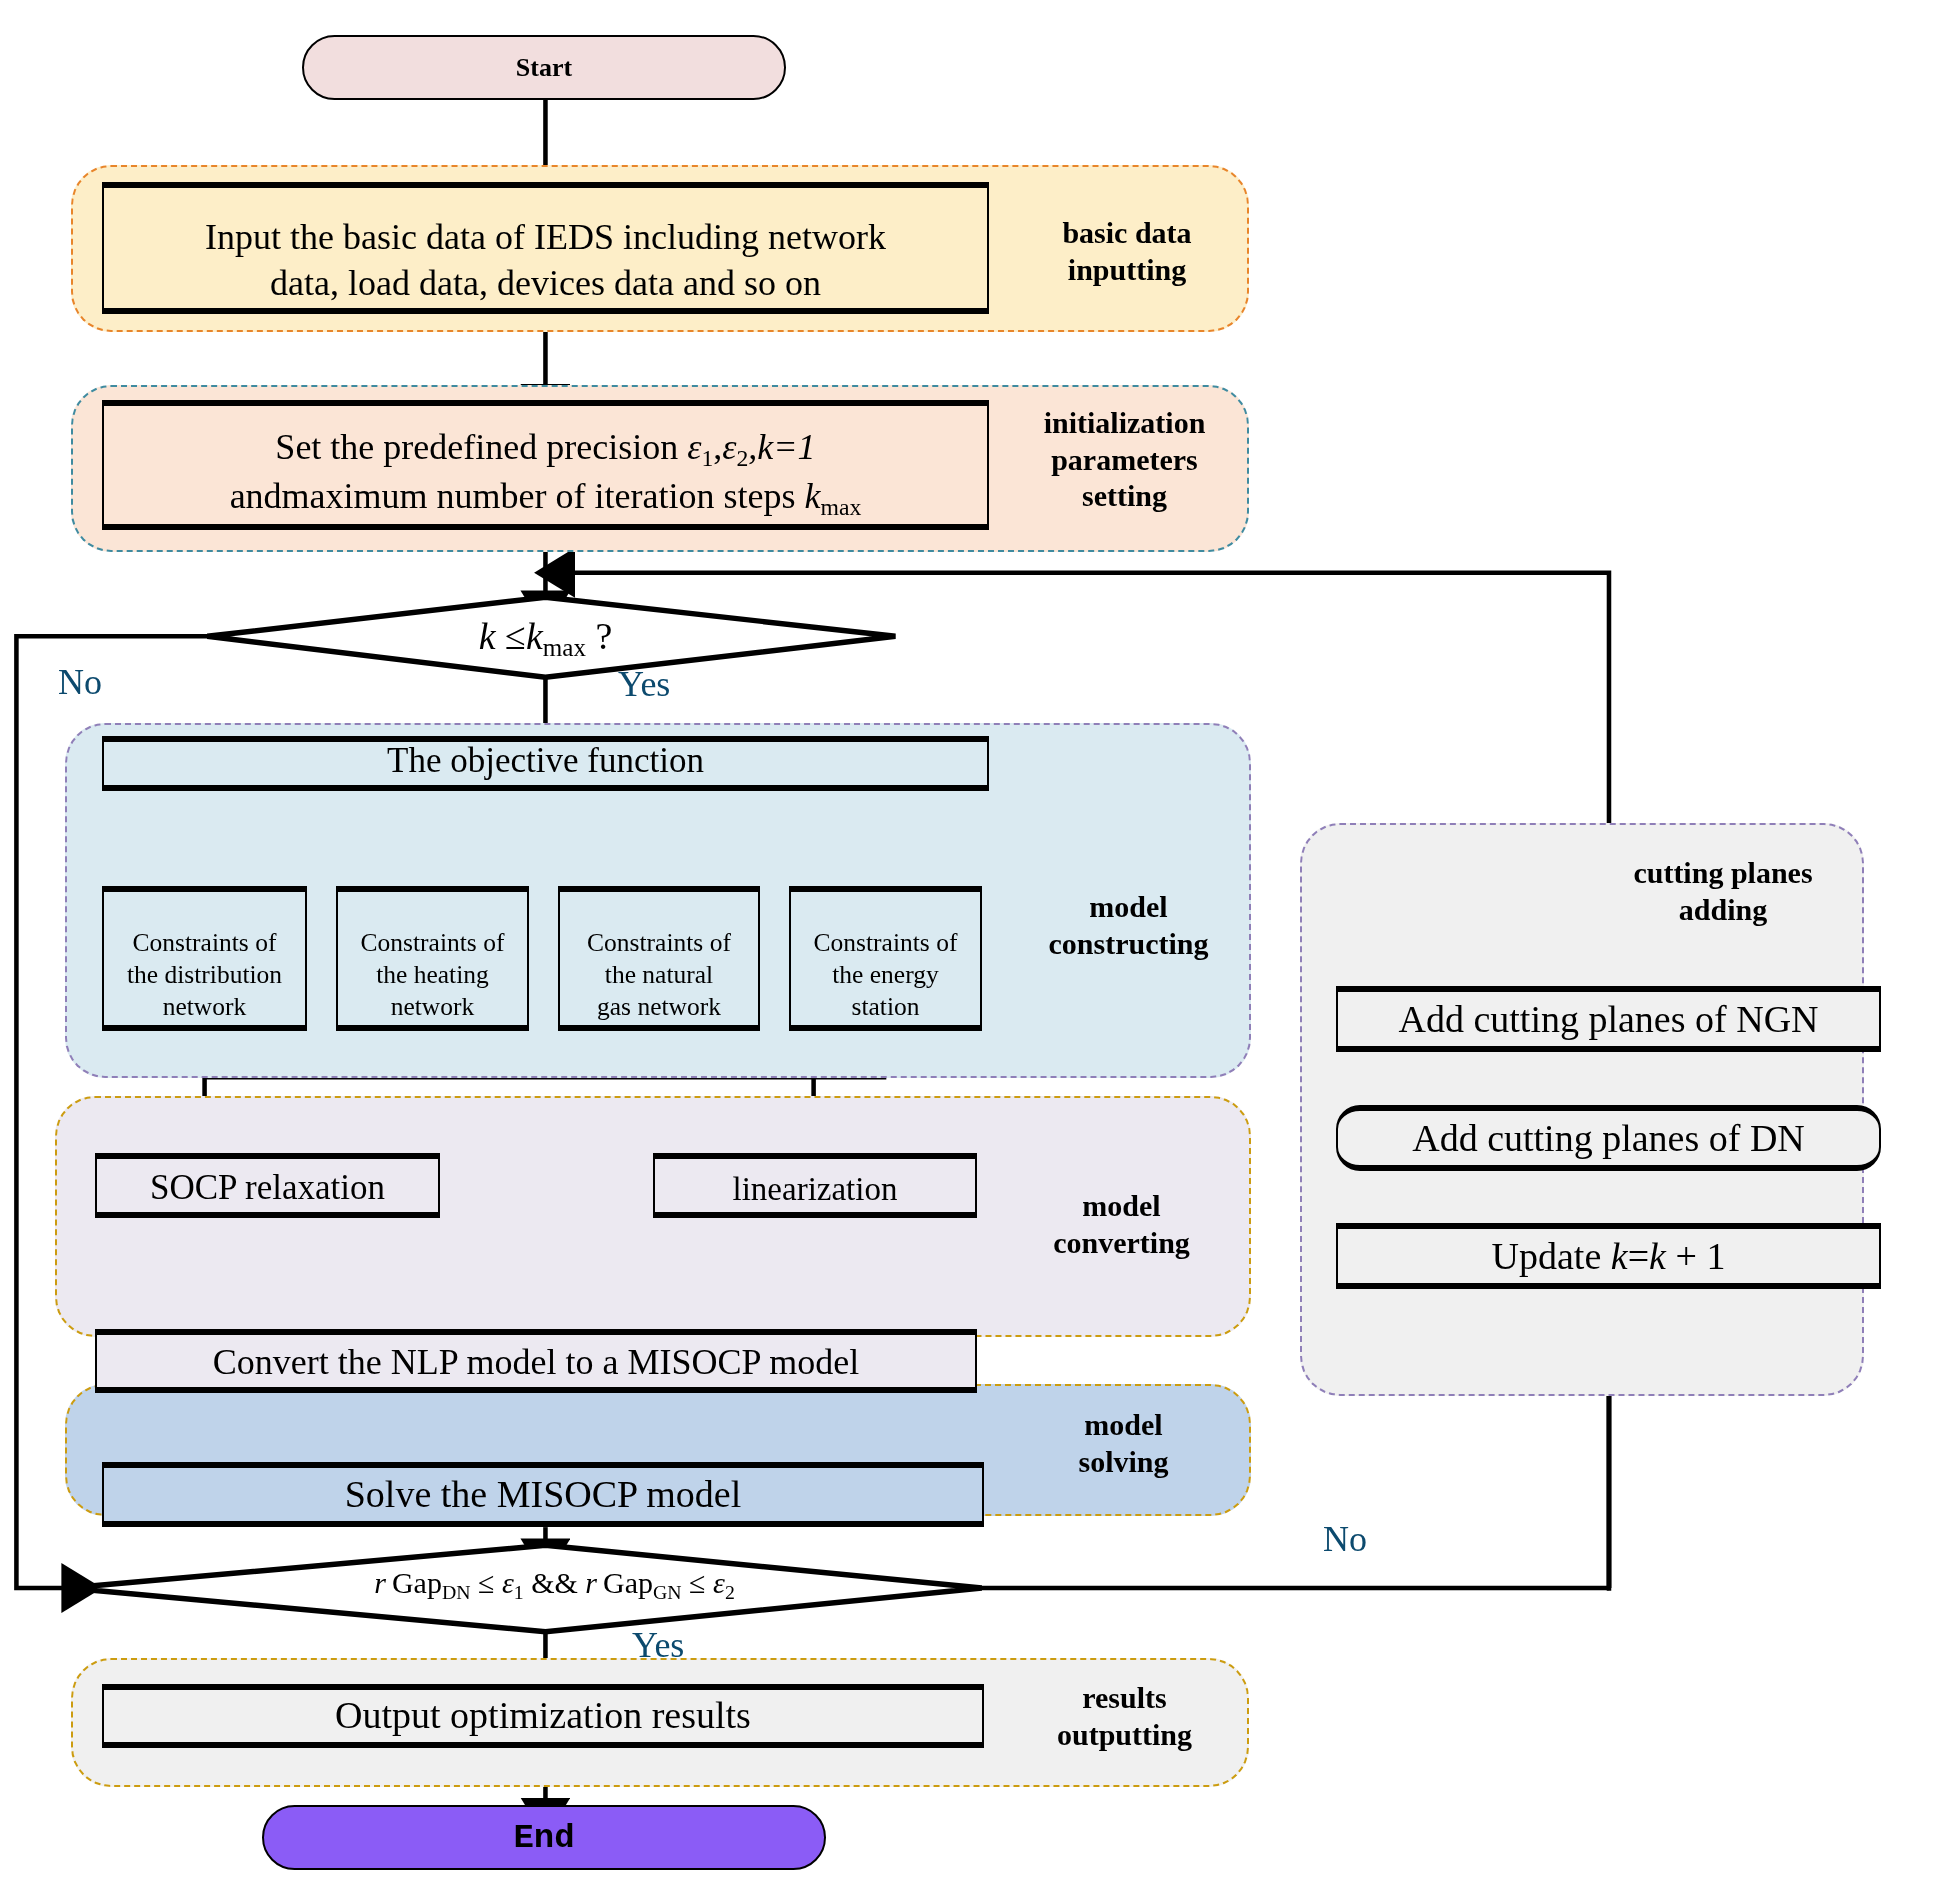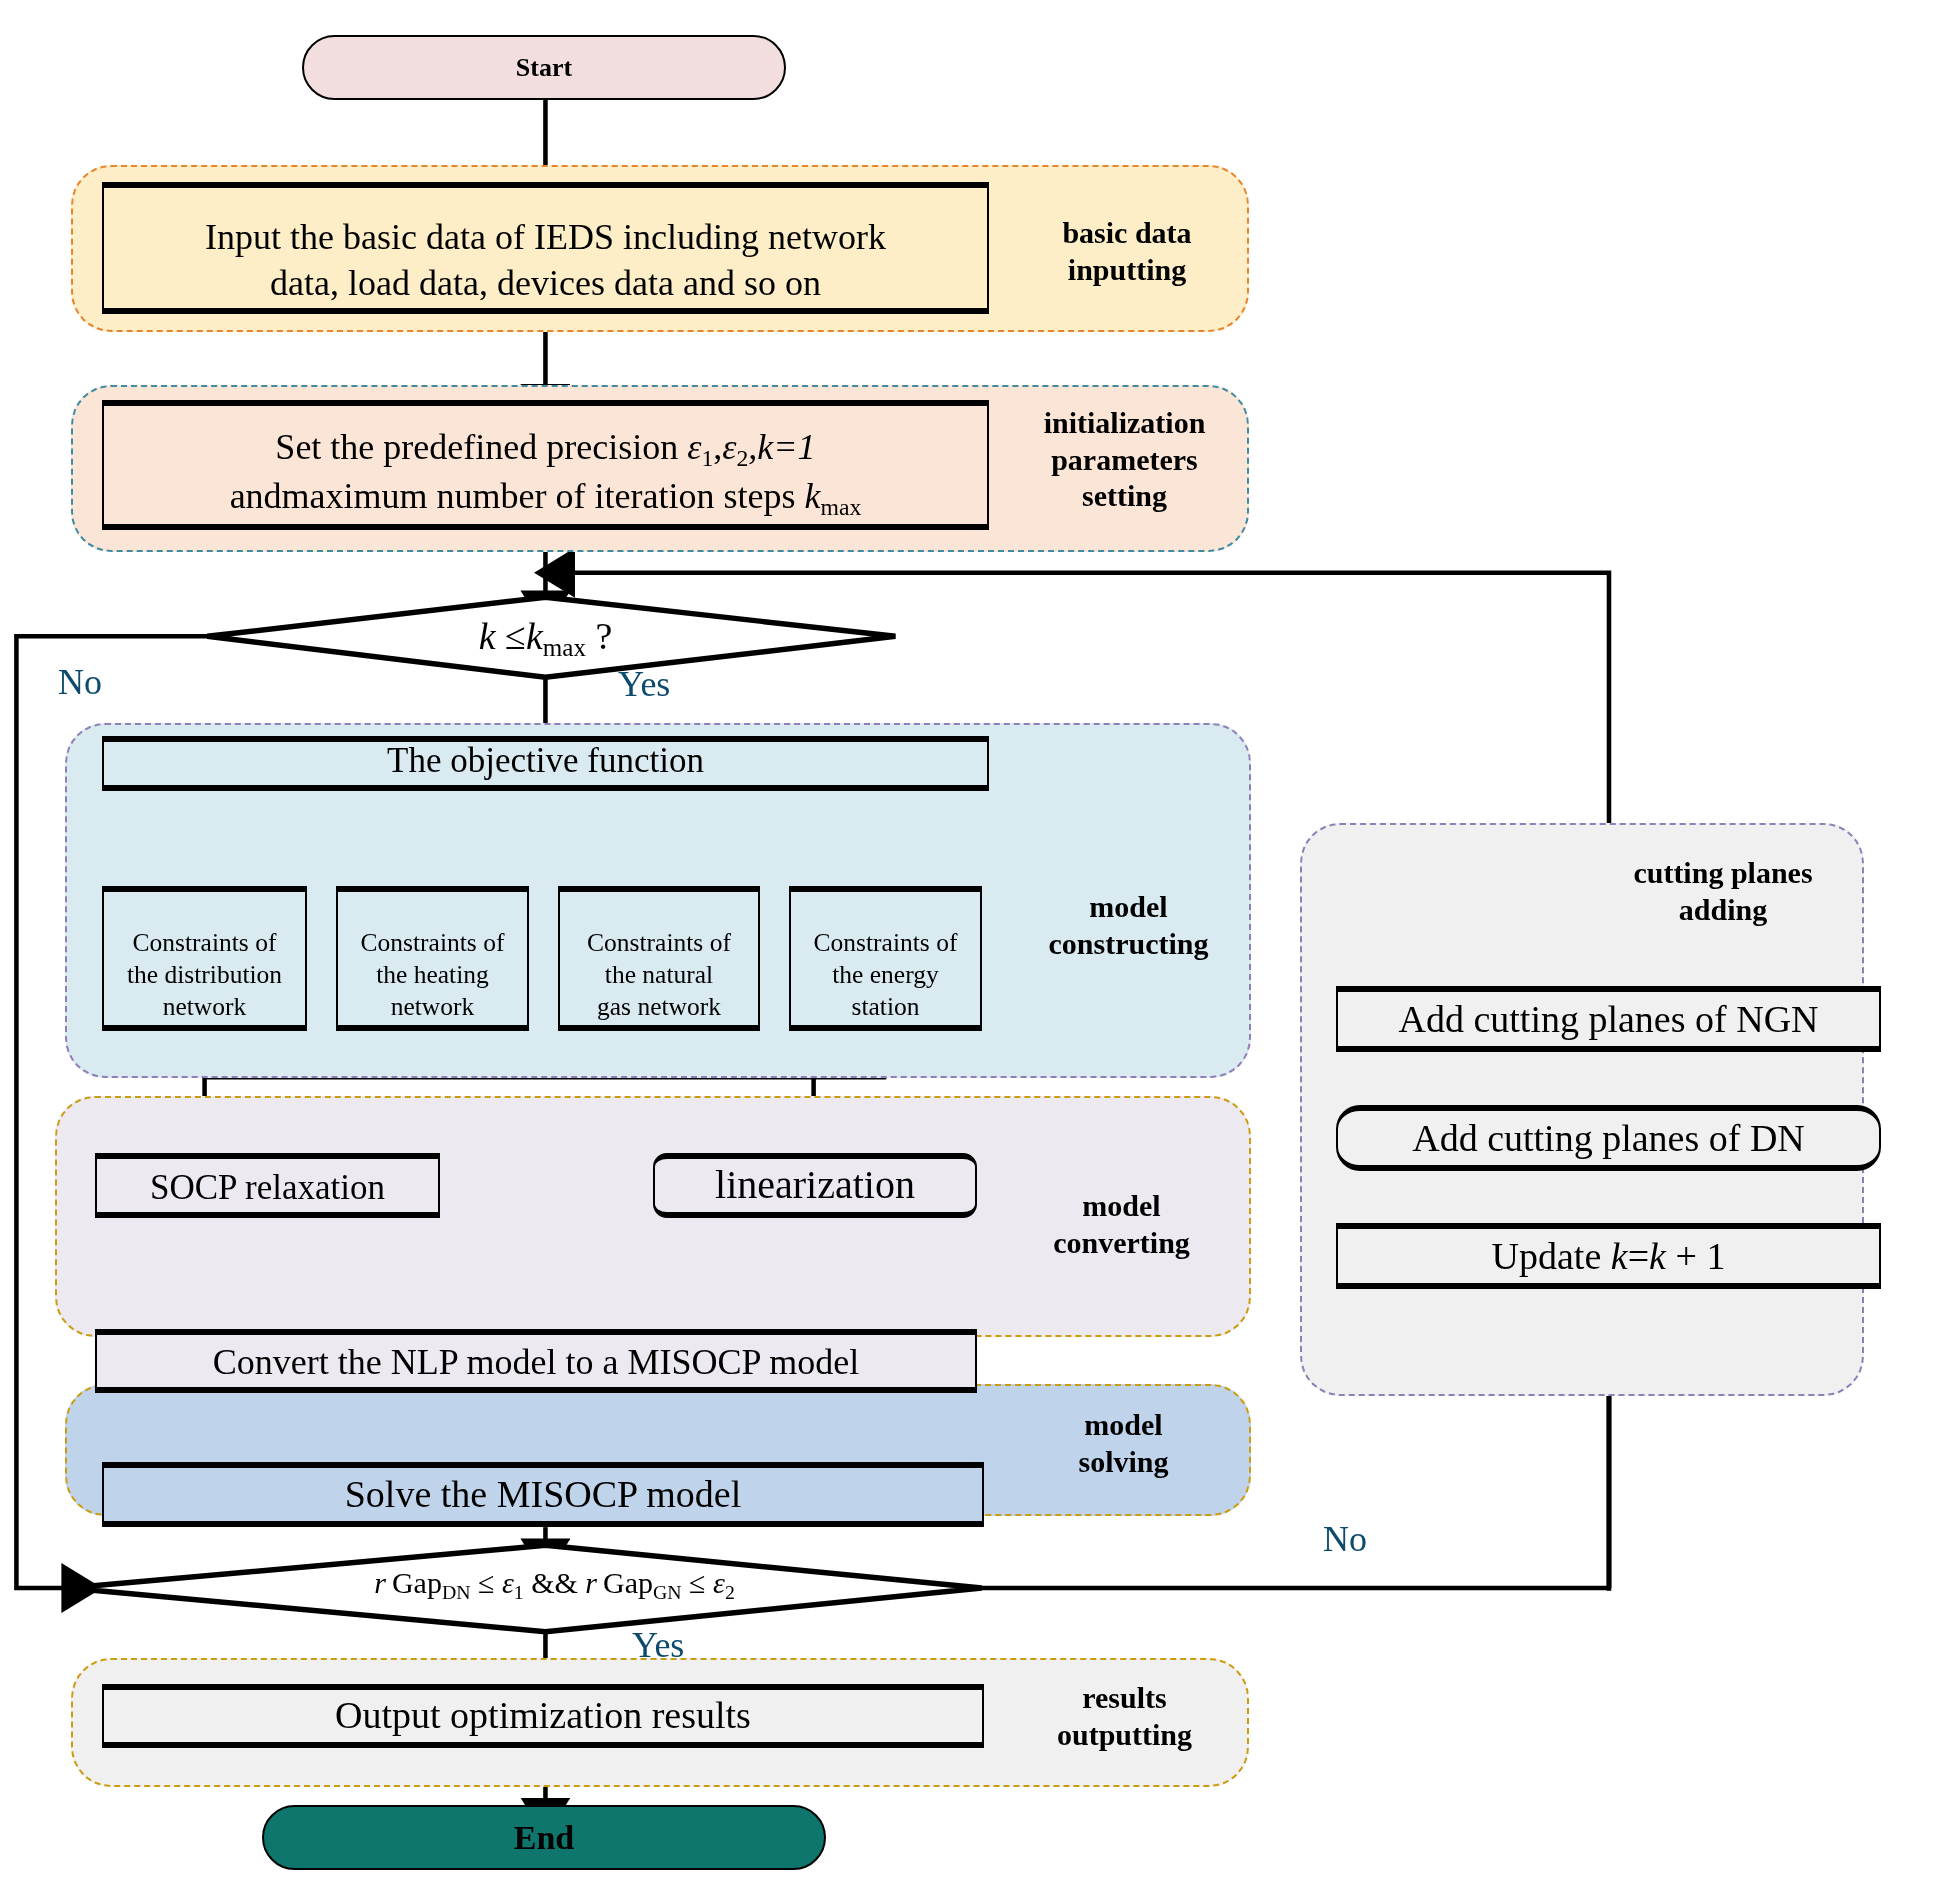--- a/index.html
+++ b/index.html
@@ -204,21 +204,21 @@
 
   <div class="grouplabel" style="left:1582px; top:855px; width:282px; font-size:30px;">
     <div>cutting planes</div>
     <div>adding</div>
   </div>
 
   <div class="terminator" style="left:302px; top:35px; width:484px; height:65px; background:#f2dede; font-size:26px;">
     <span>Start</span>
   </div>
 
-  <div class="terminator" style="left:262px; top:1805px; width:564px; height:65px; background:#0f766e; font-size:34px;">
+  <div class="terminator" style="left:262px; top:1805px; width:564px; height:65px; background:#8b5cf6; font-size:34px;font-family:Liberation Mono, monospace;">
     <span>End</span>
   </div>
 
   <div class="node heavy" style="left:102px; top:182px; width:887px; height:132px; background:#fdeec8; font-size:36px;">
     <div>
       <div>Input the basic  data of IEDS including network</div>
       <div>data, load data, devices data and so on</div>
     </div>
   </div>
 
@@ -266,21 +266,21 @@
       <div>Constraints of</div>
       <div>the energy</div>
       <div>station</div>
     </div>
   </div>
 
   <div class="node heavy" style="left:95px; top:1153px; width:345px; height:65px; background:#ece9f1; font-size:35px;">
     <span>SOCP relaxation</span>
   </div>
 
-  <div class="node heavy" style="left:653px; top:1153px; width:324px; height:65px; background:#ece9f1; font-size:40px;border-radius:14px;">
+  <div class="node heavy" style="left:653px; top:1153px; width:324px; height:65px; background:#ece9f1; font-size:33px;">
     <span>linearization</span>
   </div>
 
   <div class="node heavy" style="left:95px; top:1329px; width:882px; height:64px; background:#ece9f1; font-size:36px;">
     <span>Convert the NLP model to a MISOCP model</span>
   </div>
 
   <div class="node heavy" style="left:102px; top:1462px; width:882px; height:65px; background:#bfd3ea; font-size:38px;">
     <span>Solve the MISOCP model</span>
   </div>

